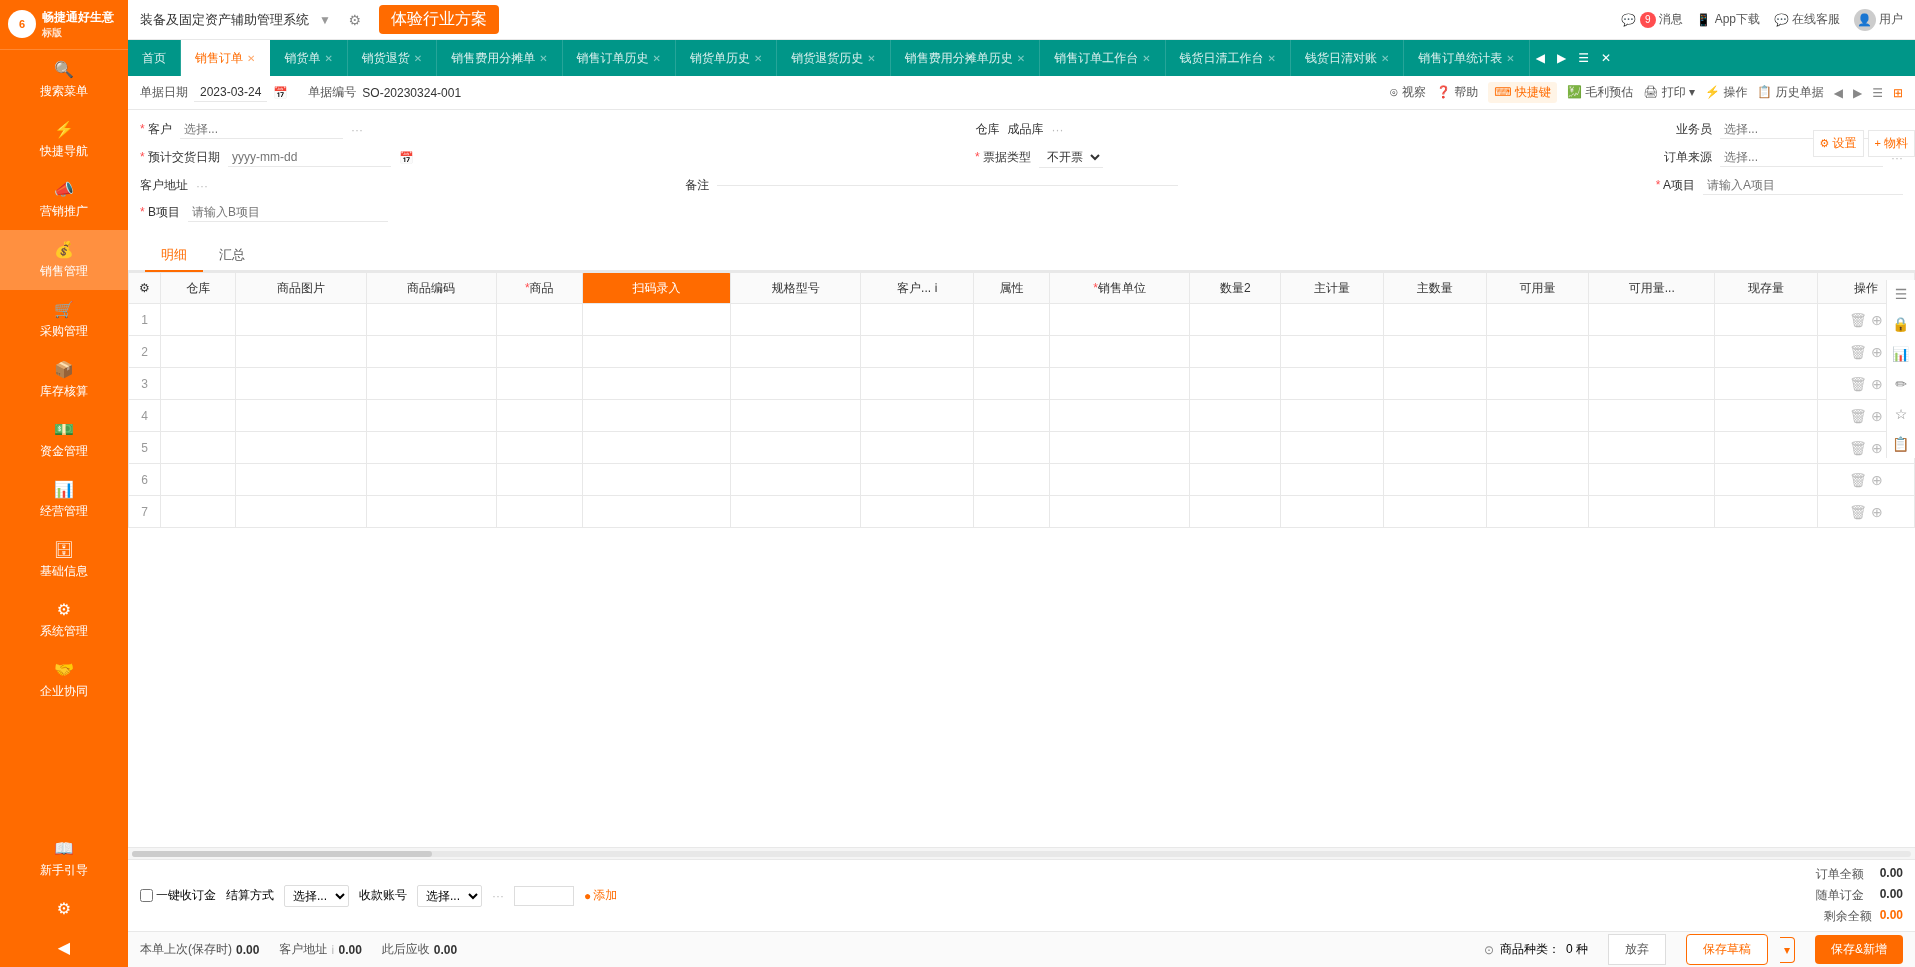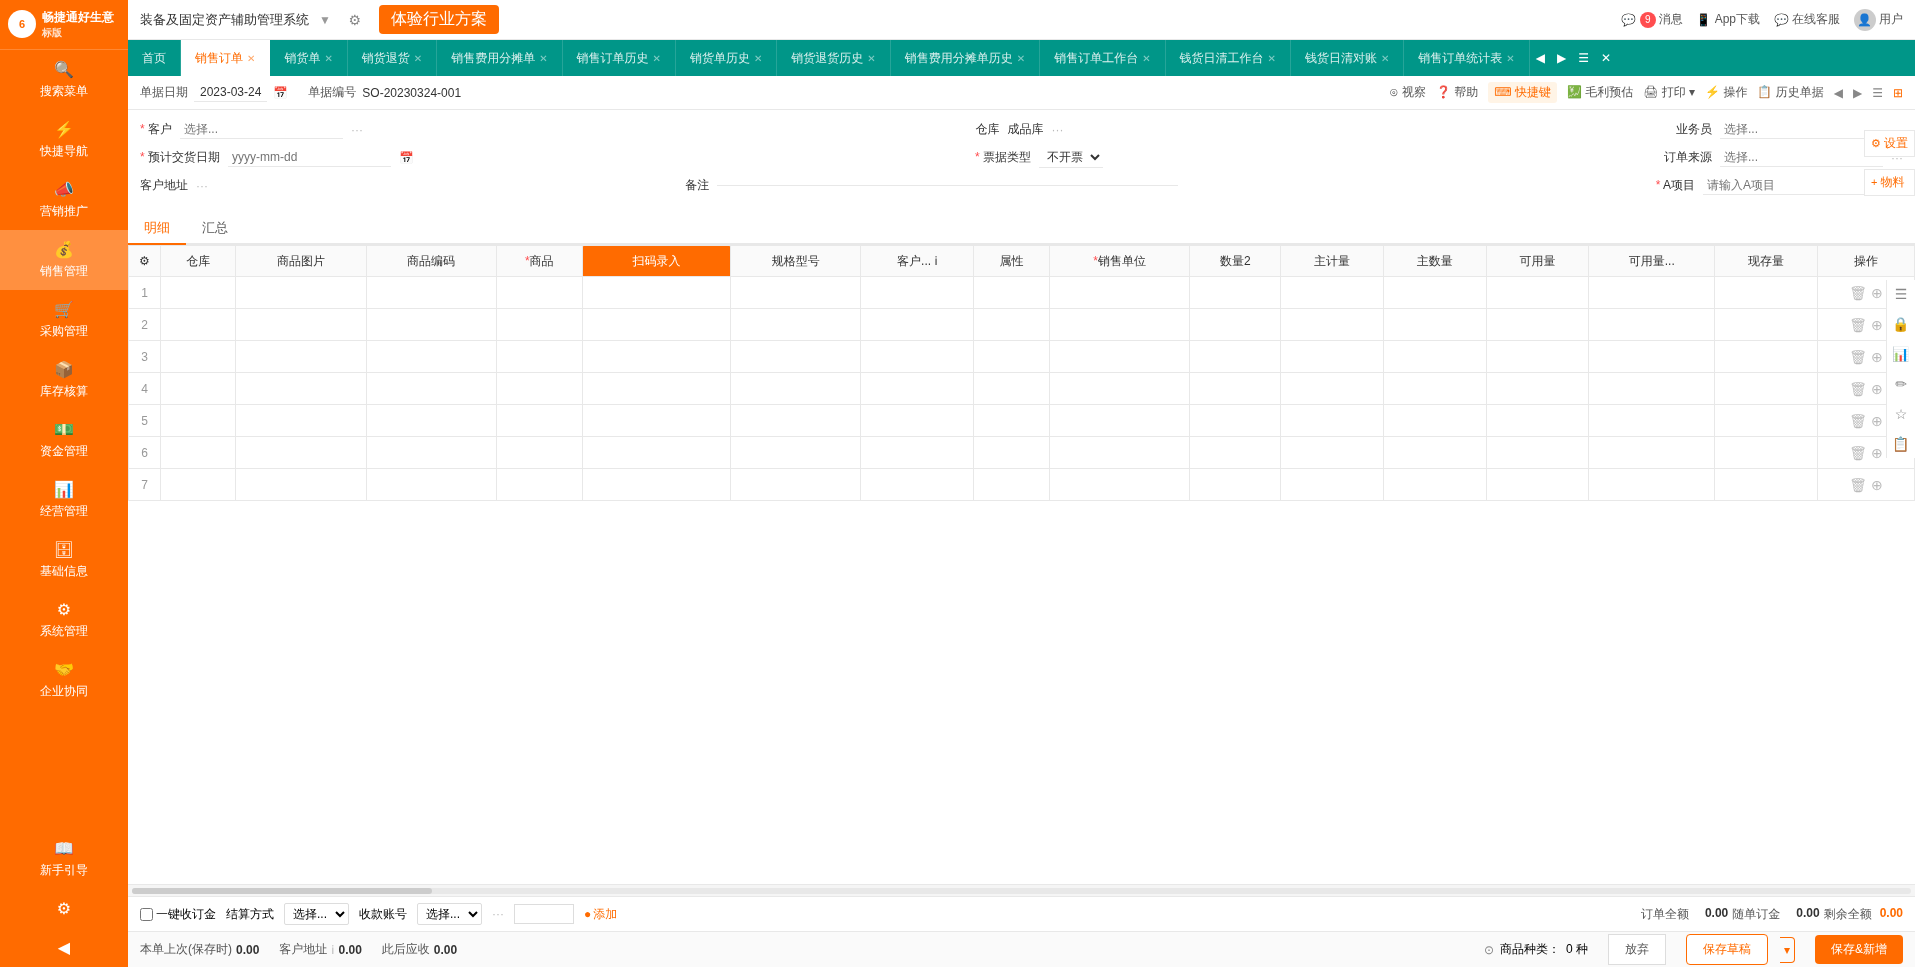--- a/index.html
+++ b/index.html
@@ -40,21 +40,21 @@
     
     #form-area { padding: 10px 12px; background: #fff; flex-shrink: 0; }
     .form-row { display: flex; align-items: center; gap: 8px; margin-bottom: 8px; flex-wrap: wrap; }
     .form-label { color: #333; white-space: nowrap; }
     .form-label.required::before { content: '* '; color: #ff4d4f; }
     .form-input { border: none; border-bottom: 1px solid #e8e8e8; outline: none; padding: 2px 4px; min-width: 120px; color: #bbb; background: transparent; }
     .form-dots { color: #bbb; cursor: pointer; }
     .form-select { border: none; border-bottom: 1px solid #e8e8e8; outline: none; background: transparent; color: #333; padding: 2px 4px; }
 
     
-    #detail-tabs { display: flex; border-bottom: 2px solid #e8e8e8; background: #fff; flex-shrink: 0; }
+    #detail-tabs { display: flex; border-bottom: 2px solid #e8e8e8; background: #fff; flex-shrink: 0; padding-left: 17px; }
     .detail-tab { padding: 6px 16px; cursor: pointer; font-size: 13px; color: #555; }
     .detail-tab.active { color: #ff6b00; border-bottom: 2px solid #ff6b00; margin-bottom: -2px; }
 
     
     #table-wrap { flex: 1; overflow: auto; background: #fff; }
     table { width: 100%; border-collapse: collapse; }
     table th { background: #fafafa; border: 1px solid #e8e8e8; padding: 6px 4px; color: #333; white-space: nowrap; font-weight: 500; text-align: center; position: sticky; top: 0; z-index: 2; }
     table th .req { color: #ff4d4f; }
     table td { border: 1px solid #e8e8e8; padding: 4px 4px; height: 32px; text-align: center; }
     table td.row-num { width: 32px; color: #999; }
@@ -225,21 +225,21 @@
         <span style="color:#ff6b00;cursor:pointer;background:#fff4e6;padding:2px 6px;border-radius:3px">⌨ <span>快捷键</span></span>
         <span style="color:#555;cursor:pointer">💹 <span>毛利预估</span></span>
         <span style="color:#555;cursor:pointer">🖨 <span>打印</span> ▾</span>
         <span style="color:#555;cursor:pointer">⚡ <span>操作</span></span>
         <span style="color:#555;cursor:pointer">📋 <span>历史单据</span></span>
         <span style="color:#888;cursor:pointer">◀</span>
         <span style="color:#888;cursor:pointer">▶</span>
         <span style="color:#888;cursor:pointer">☰</span>
         <span style="color:#ff6b00;cursor:pointer">⊞</span>
 
-        <div style="display:flex;flex-direction:column;gap:12px;position:absolute;right:0;top:130px">
+        <div style="display:flex;flex-direction:row;gap:4px;position:absolute;right:0;top:130px">
           <div style="background:#fff;border:1px solid #e8e8e8;padding:4px 6px;cursor:pointer;font-size:11px;color:#ff6b00">⚙ <span>设置</span></div>
           <div style="background:#fff;border:1px solid #e8e8e8;padding:4px 6px;cursor:pointer;font-size:11px;color:#ff6b00">+ <span>物料</span></div>
         </div>
       </div>
     </div>
 
     <div id="form-area">
 
       <div class="form-row">
         <span class="form-label required">客户</span>
@@ -274,20 +274,24 @@
         <span class="form-label">客户地址</span>
         <span class="form-dots">···</span>
         <span style="flex:1"></span>
         <span class="form-label">备注</span>
         <span style="flex:1;border-bottom:1px solid #e8e8e8;min-width:200px;display:inline-block"></span>
         <span style="flex:1"></span>
         <span class="form-label required">A项目</span>
         <input class="form-input" style="min-width: 200px;" placeholder="请输入A项目">
       </div>
 
+      <div class="form-row">
+        <span class="form-label required">B项目</span>
+        <input class="form-input" style="min-width: 200px;" placeholder="请输入B项目">
+      </div>
     </div>
 
     <div id="detail-tabs">
       <div class="detail-tab active">明细</div>
       <div class="detail-tab">汇总</div>
     </div>
 
     <div id="table-wrap">
       <table>
         <thead>
@@ -503,21 +507,21 @@
       <select class="pay-select">
         <option>选择...</option>
       </select>
       <span style="color:#bbb">···</span>
       <input type="text" class="pay-amount" style="">
       <button class="orange-btn-sm">
         <span style="color:#ff6b00">●</span>
         <span>添加</span>
       </button>
 
-      <div style="margin-left:auto;display:flex;flex-direction:row;align-items:flex-end;gap:4px">
+      <div style="margin-left:auto;display:flex;flex-direction:column;align-items:flex-end;gap:4px">
         <div style="display:flex;gap:16px">
           <span style="color:#555">订单全额</span>
           <span style="color:#333;font-weight:bold">0.00</span>
         </div>
         <div style="display:flex;gap:16px">
           <span style="color:#555">随单订金</span>
           <span style="color:#333;font-weight:bold">0.00</span>
         </div>
         <div style="display:flex;gap:8px">
           <span style="color:#555">剩余全额</span>

